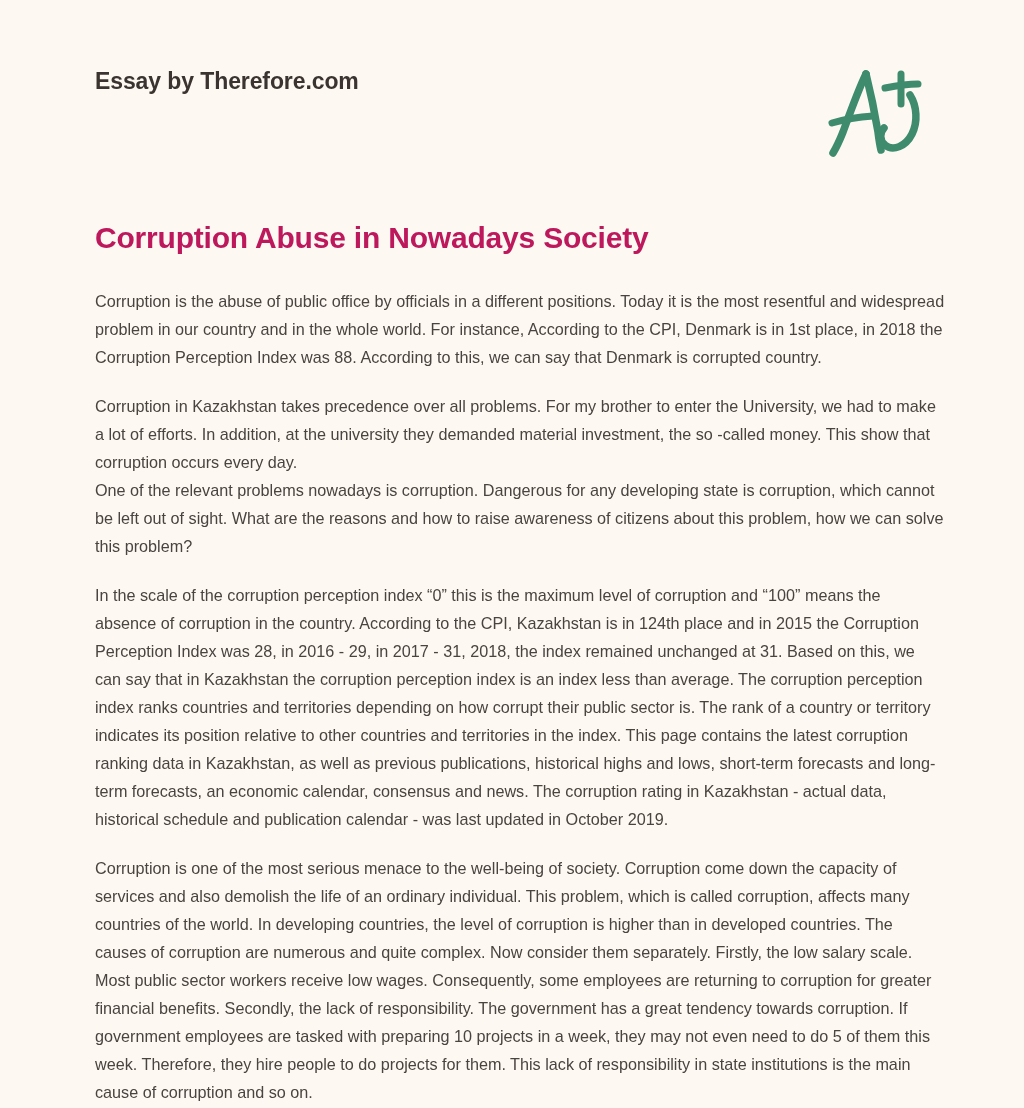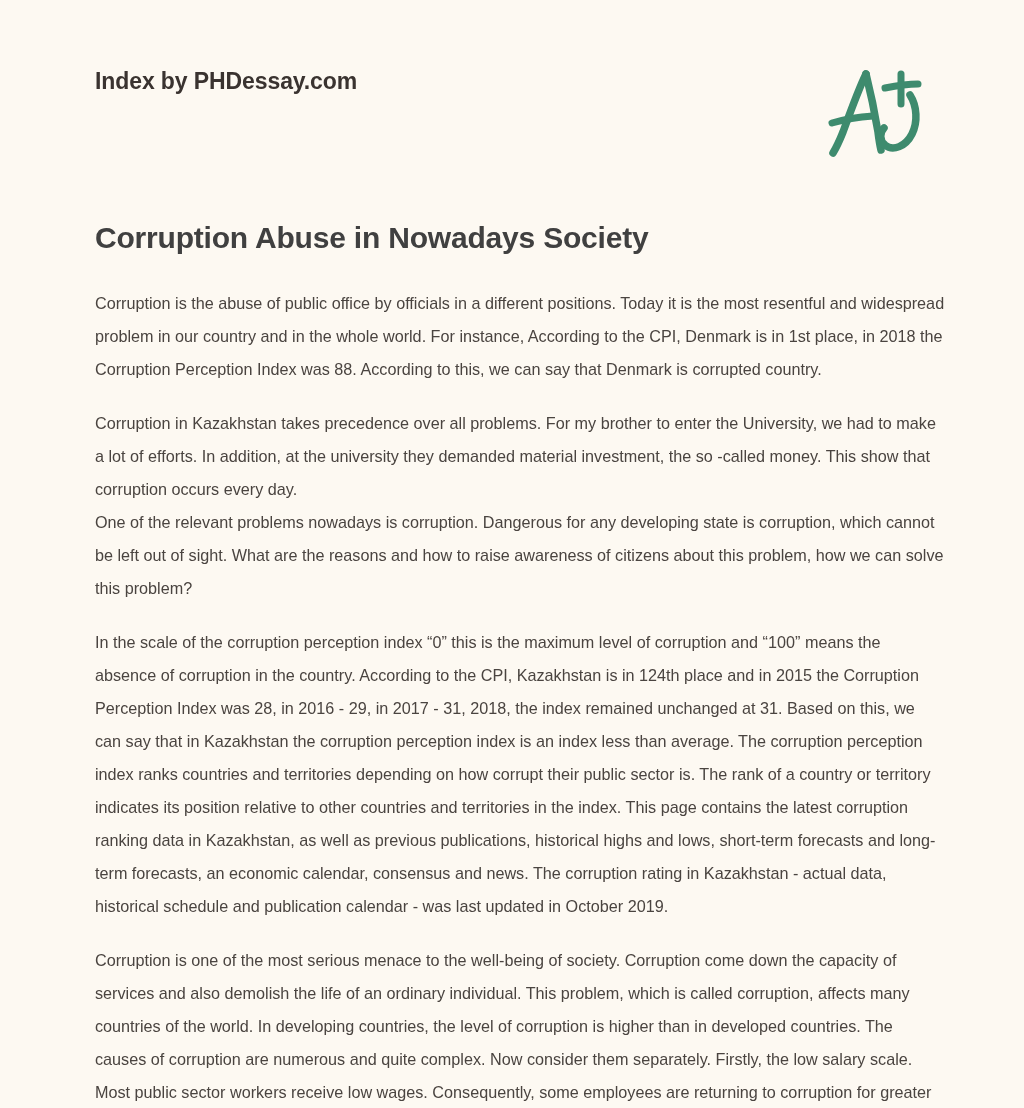--- a/index.html
+++ b/index.html
@@ -74,46 +74,46 @@
   .article {
     position: absolute;
     left: 95px;
     top: 219px;
     width: 850px;
   }
 
   .article-title {
     font-size: 30px;
     font-weight: bold;
-    color: #404040;
+    color: #be185d;
     line-height: 38px;
     letter-spacing: -0.2px;
     margin: 0 0 30px 0;
   }
 
   .body-text p {
     margin: 0 0 21px 0;
     font-size: 16.2px;
-    line-height: 33px;
+    line-height: 28px;
     color: #4a4440;
     text-align: left;
     white-space: pre-line;
   }
 
   .body-text p:last-child {
     margin-bottom: 0;
   }
 </style>
 </head>
 <body>
 
 <div class="page">
 
   <div class="header">
-    <div class="brand-line">Index by PHDessay.com</div>
+    <div class="brand-line">Essay by Therefore.com</div>
   </div>
 
   <div class="logo">
     <svg viewBox="0 0 118 100" xmlns="http://www.w3.org/2000/svg" fill="none" stroke="#3e8b6e" stroke-linecap="round" stroke-linejoin="round">
 
       <path d="M48 12 C42 24 33 48 25 70 C21 80 18 86 15 91" stroke-width="7.5"></path>
 
       <path d="M48 12 C52 28 57 52 60 70 C61 78 62 84 63 88" stroke-width="7.5"></path>
 
       <path d="M14 61 C24 58 40 55 55 54" stroke-width="7"></path>

